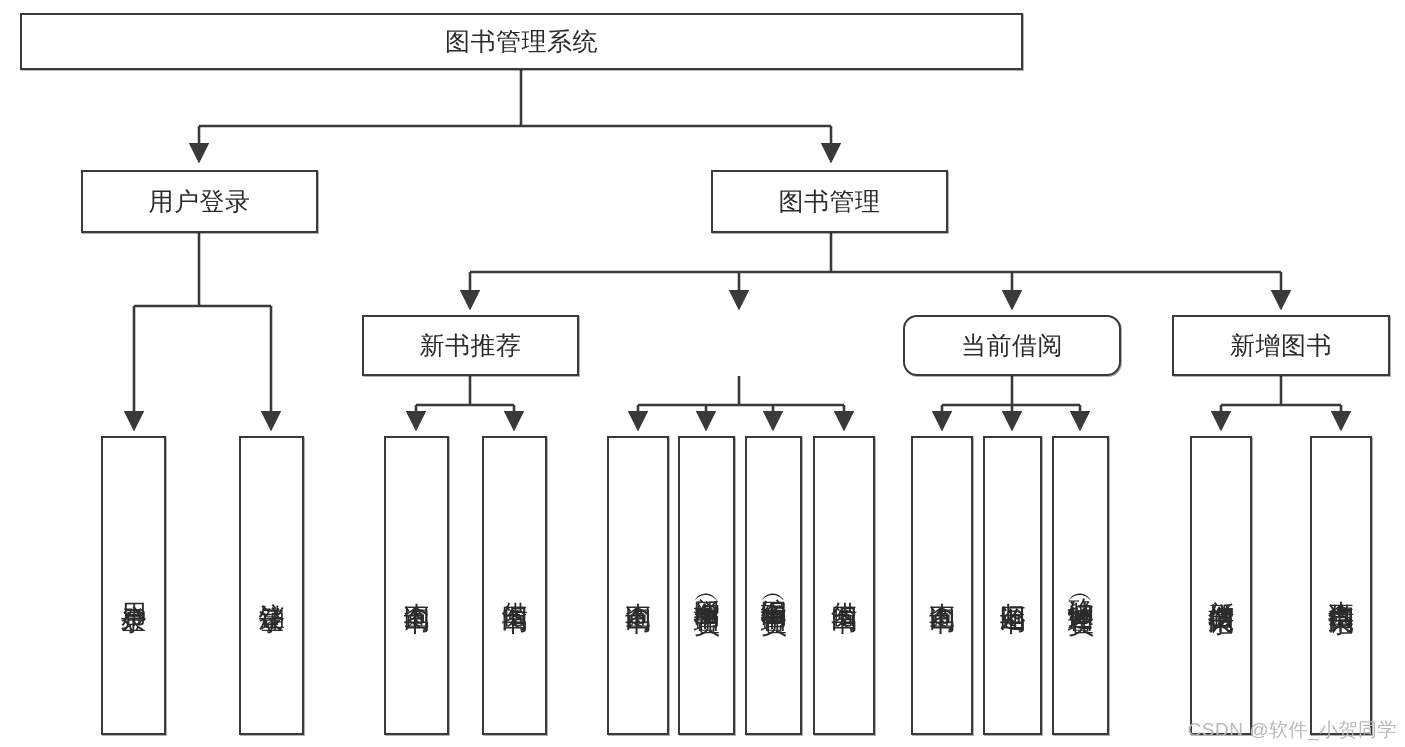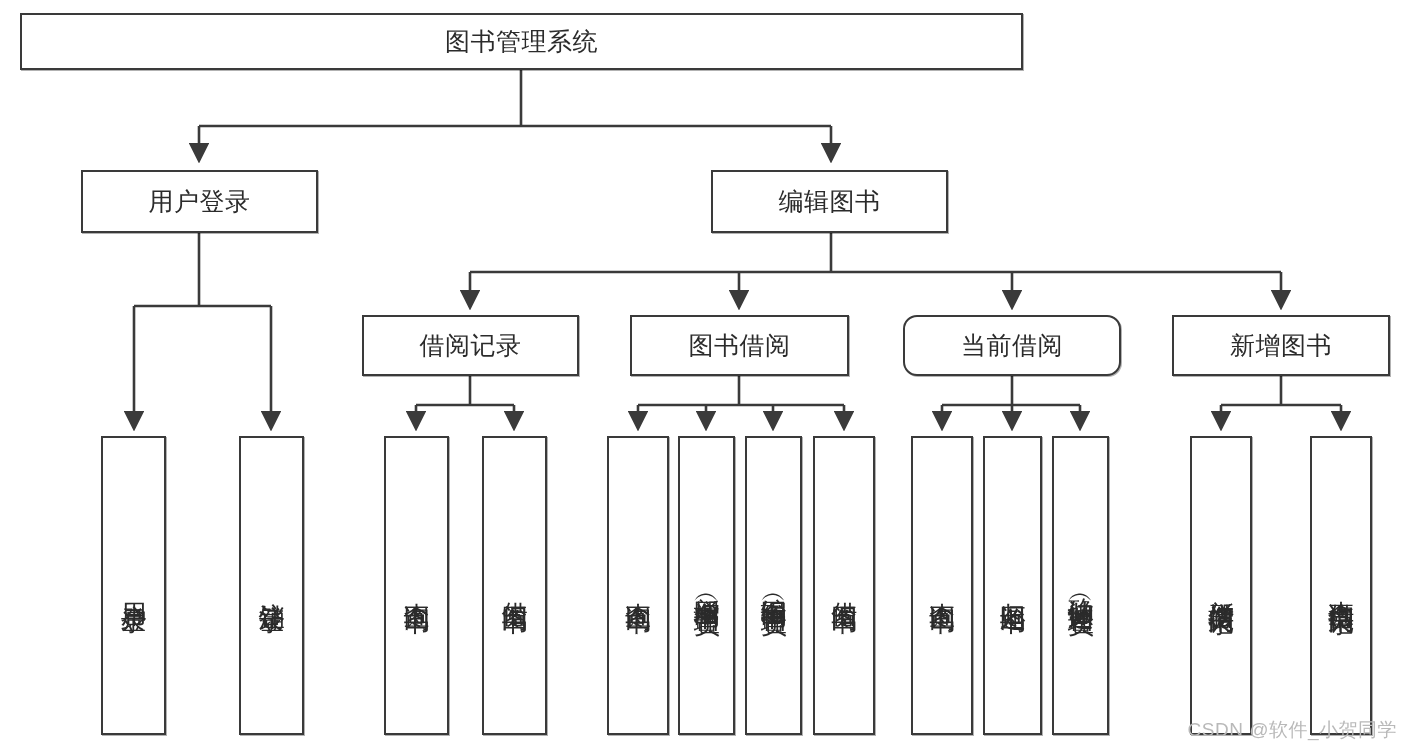--- a/index.html
+++ b/index.html
@@ -122,28 +122,25 @@
   </svg>
 
   <div class="node h" style="left: 20px; top: 13px; width: 1003px; height: 57px;">
     <span>图书管理系统</span>
   </div>
 
   <div class="node h" style="left: 81px; top: 170px; width: 237px; height: 63px;">
     <span>用户登录</span>
   </div>
   <div class="node h" style="left: 711px; top: 170px; width: 237px; height: 63px;">
-    <span>编辑图书</span>
+    <span>图书管理</span>
   </div>
 
   <div class="node h" style="left: 362px; top: 315px; width: 217px; height: 61px;">
-    <span>借阅记录</span>
-  </div>
-  <div class="node h" style="left: 630px; top: 315px; width: 219px; height: 61px;">
-    <span>图书借阅</span>
+    <span>新书推荐</span>
   </div>
   <div class="node h" style="left: 903px; top: 315px; width: 218px; height: 61px; border-radius: 14px;">
     <span>当前借阅</span>
   </div>
   <div class="node h" style="left: 1172px; top: 315px; width: 218px; height: 61px;">
     <span>新增图书</span>
   </div>
 
   <div class="node v" style="left: 101px; top: 436px; width: 65px; height: 299px;">
     <span class="vtext">用户登录</span>

